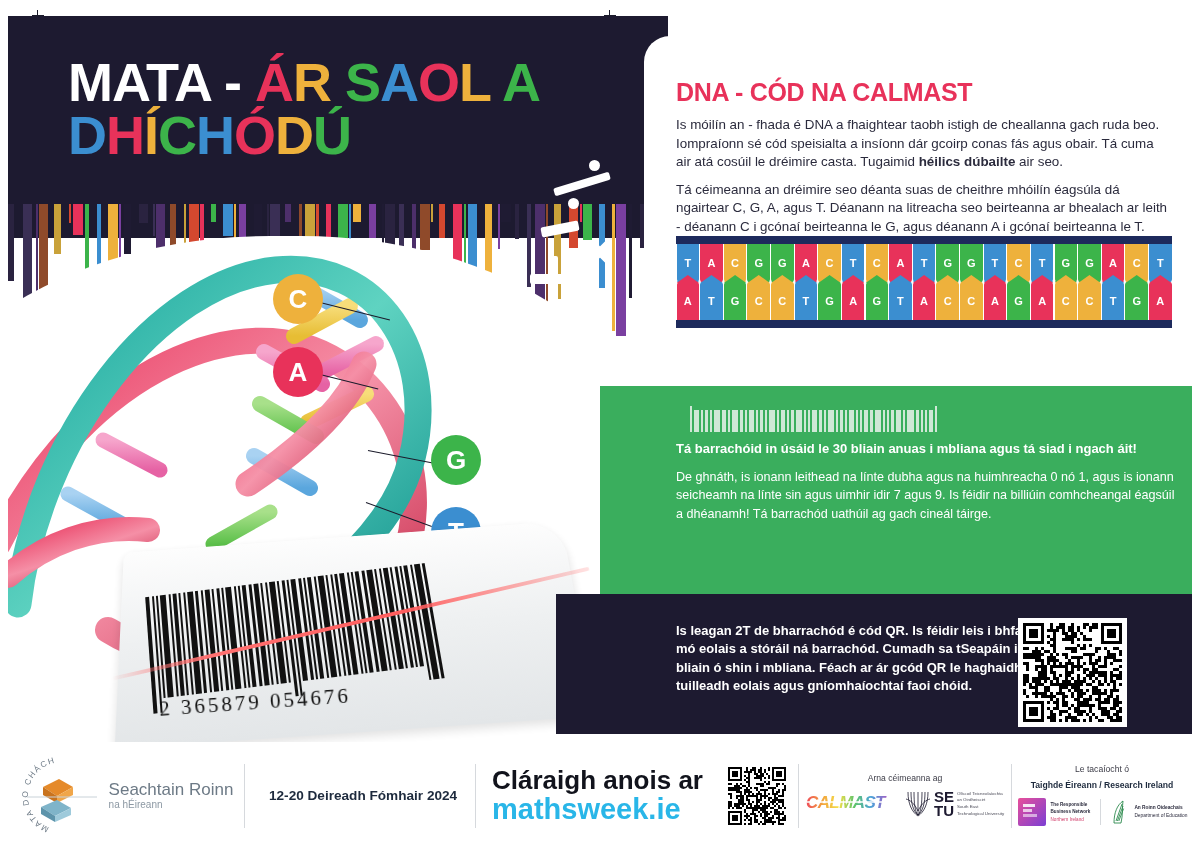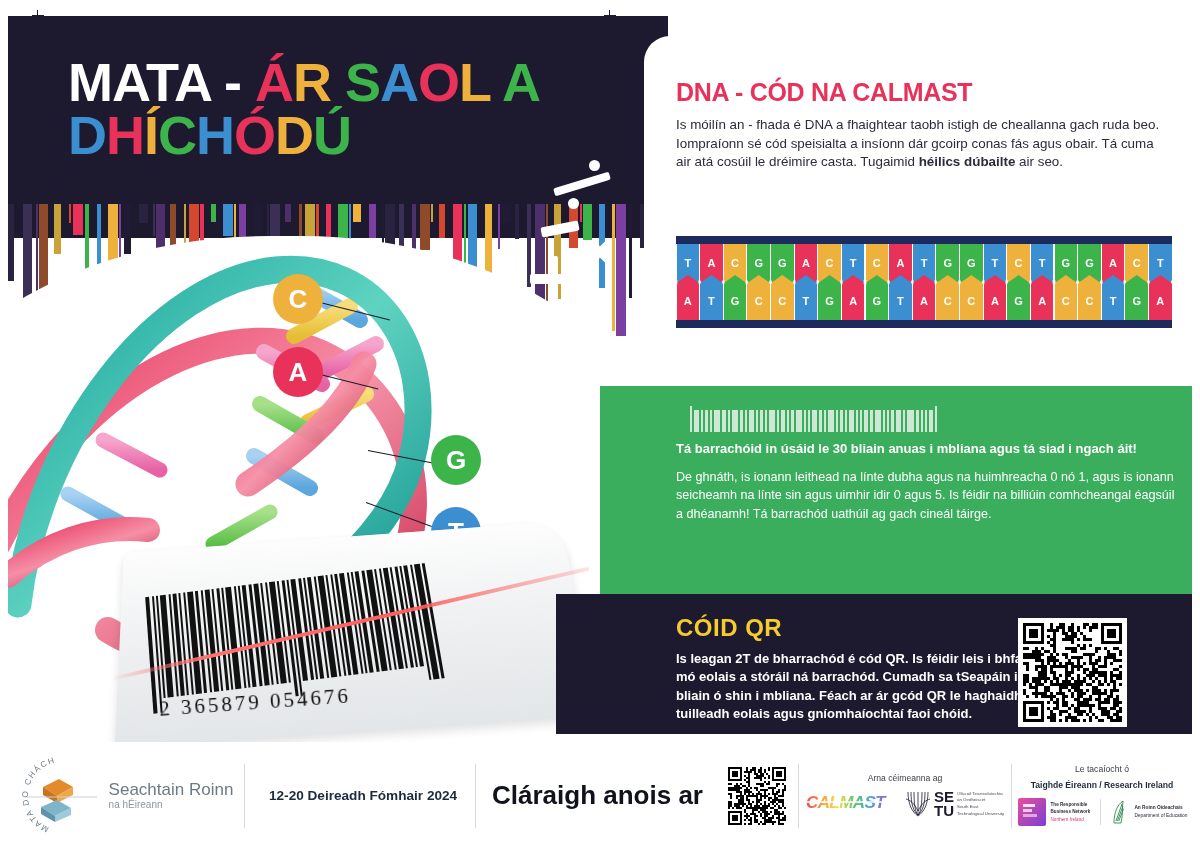--- a/index.html
+++ b/index.html
@@ -410,20 +410,21 @@
     <div class="bl-num">2 365879 054676</div>
     <div class="bl-laser"></div>
   </div>
 
   <div class="card card-dna"></div>
   <div style="position:absolute;left:668px;top:70px;width:496px;">
     <div class="h-dna">DNA - CÓD NA CALMAST</div>
     <p class="p-dna">
       <span>Is móilín an - fhada é DNA a fhaightear taobh istigh de cheallanna gach ruda beo. Iompraíonn sé cód speisialta a insíonn dár gcoirp conas fás agus obair. Tá cuma air atá cosúil le dréimire casta. Tugaimid </span><b>héilics dúbailte</b><span> air seo.</span>
     </p>
+    <p class="p-dna">Tá céimeanna an dréimire seo déanta suas de cheithre mhóilín éagsúla dá ngairtear C, G, A, agus T. Déanann na litreacha seo beirteanna ar bhealach ar leith - déanann C i gcónaí beirteanna le G, agus déanann A i gcónaí beirteanna le T.</p>
   </div>
 
   <div class="seq">
     <div class="seq-rail" style="top:0;"></div>
     <div class="seq-row row-top" id="seqTop" style="top:8px;">
         <div class="base" style="background: rgb(59, 142, 208);">T</div>
         <div class="base" style="background: rgb(232, 50, 90);">A</div>
         <div class="base" style="background: rgb(238, 177, 60);">C</div>
         <div class="base" style="background: rgb(60, 180, 74);">G</div>
         <div class="base" style="background: rgb(60, 180, 74);">G</div>
@@ -519,27 +520,26 @@
           <span style="width: 2px; height: 22px; margin-right: 2px;"></span>
           <span style="width: 7px; height: 22px; margin-right: 2px;"></span>
           <span style="width: 3px; height: 22px; margin-right: 2px;"></span>
           <span style="width: 2px; height: 22px; margin-right: 2px;"></span>
           <span style="width: 2px; height: 22px; margin-right: 2px;"></span>
           <span style="width: 4px; height: 22px; margin-right: 2px;"></span>
           <span style="width: 2px; height: 26px; margin-right: 2px;"></span>
         </span>
     </div>
     <p class="p-green-strong" style="margin-top:8px;">Tá barrachóid in úsáid le 30 bliain anuas i mbliana agus tá siad i ngach áit!</p>
-    <p class="p-green" style="margin-top:10px;">De ghnáth, is ionann leithead na línte dubha agus na huimhreacha 0 nó 1, agus is ionann seicheamh na línte sin agus uimhir idir 0 agus 5. Is féidir na billiúin comhcheangal éagsúil a dhéanamh! Tá barrachód uathúil ag gach cineál táirge.</p>
+    <p class="p-green" style="margin-top:10px;">De ghnáth, is ionann leithead na línte dubha agus na huimhreacha 0 nó 1, agus is ionann seicheamh na línte sin agus uimhir idir 7 agus 9. Is féidir na billiúin comhcheangal éagsúil a dhéanamh! Tá barrachód uathúil ag gach cineál táirge.</p>
   </div>
 
   <div class="card-qr-round"></div>
   <div class="card card-qr"></div>
   <div style="position:absolute;left:668px;top:606px;width:400px;">
-    <div class="h-qr">CÓID QR</div>
     <p class="p-qr" style="margin-top:8px;">Is leagan 2T de bharrachód é cód QR. Is féidir leis i bhfad níos mó eolais a stóráil ná barrachód. Cumadh sa tSeapáin iad, 30 bliain ó shin i mbliana. Féach ar ár gcód QR le haghaidh tuilleadh eolais agus gníomhaíochtaí faoi chóid.</p>
   </div>
   <div style="position:absolute;left:1010px;top:604px;">
     <div class="qrbox"><div class="qr" id="qrBig" style="grid-template-columns: repeat(33, 3px); grid-template-rows: repeat(33, 3px);">
           <i style="background: rgb(0, 0, 0);"></i>
           <i style="background: rgb(0, 0, 0);"></i>
           <i style="background: rgb(0, 0, 0);"></i>
           <i style="background: rgb(0, 0, 0);"></i>
           <i style="background: rgb(0, 0, 0);"></i>
           <i style="background: rgb(0, 0, 0);"></i>
@@ -1661,20 +1661,21 @@
       <div>
         <div class="date-txt">12-20 Deireadh Fómhair 2024</div>
       </div>
     </div>
 
     <div class="f-sep"></div>
 
     <div class="f-cell" style="width:250px;padding-left:16px;">
       <div>
         <div class="claraigh">Cláraigh anois ar</div>
+        <div class="mweb">mathsweek.ie</div>
       </div>
     </div>
     <div class="f-cell" style="width:72px;">
       <div class="qrbox" style="padding:2px;">
           <div class="qr" id="qrSmall" style="grid-template-columns: repeat(29, 2px); grid-template-rows: repeat(29, 2px);">
             <i style="background: rgb(0, 0, 0);"></i>
             <i style="background: rgb(0, 0, 0);"></i>
             <i style="background: rgb(0, 0, 0);"></i>
             <i style="background: rgb(0, 0, 0);"></i>
             <i style="background: rgb(0, 0, 0);"></i>

